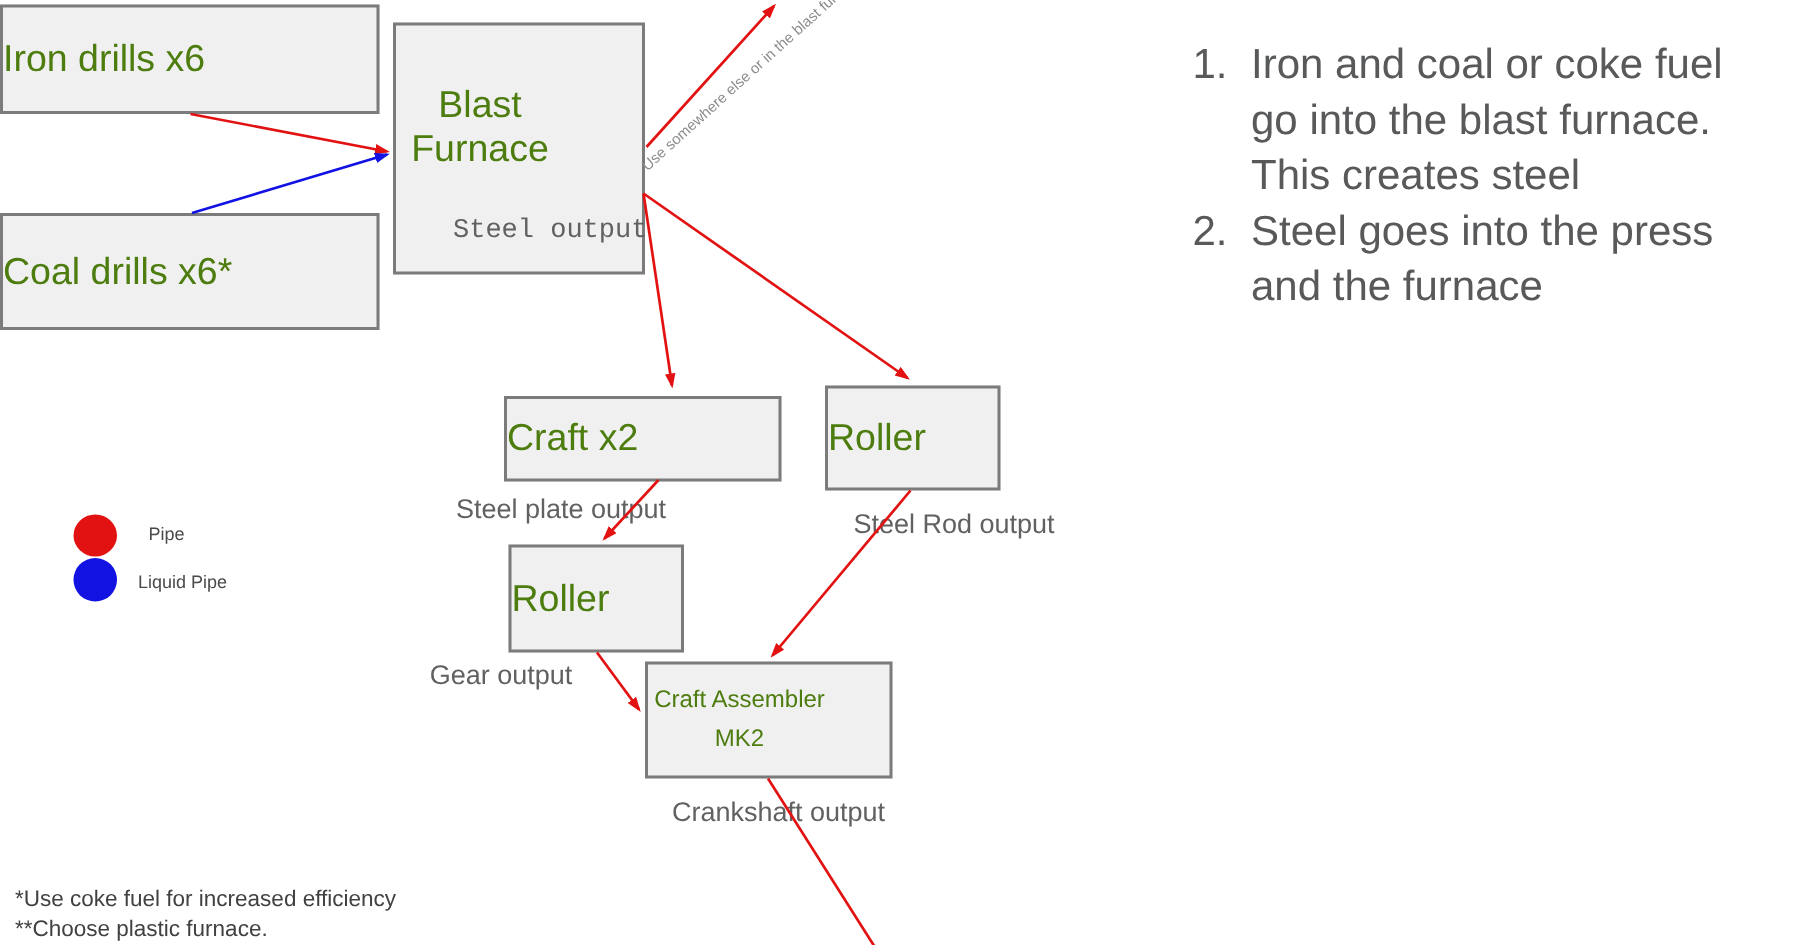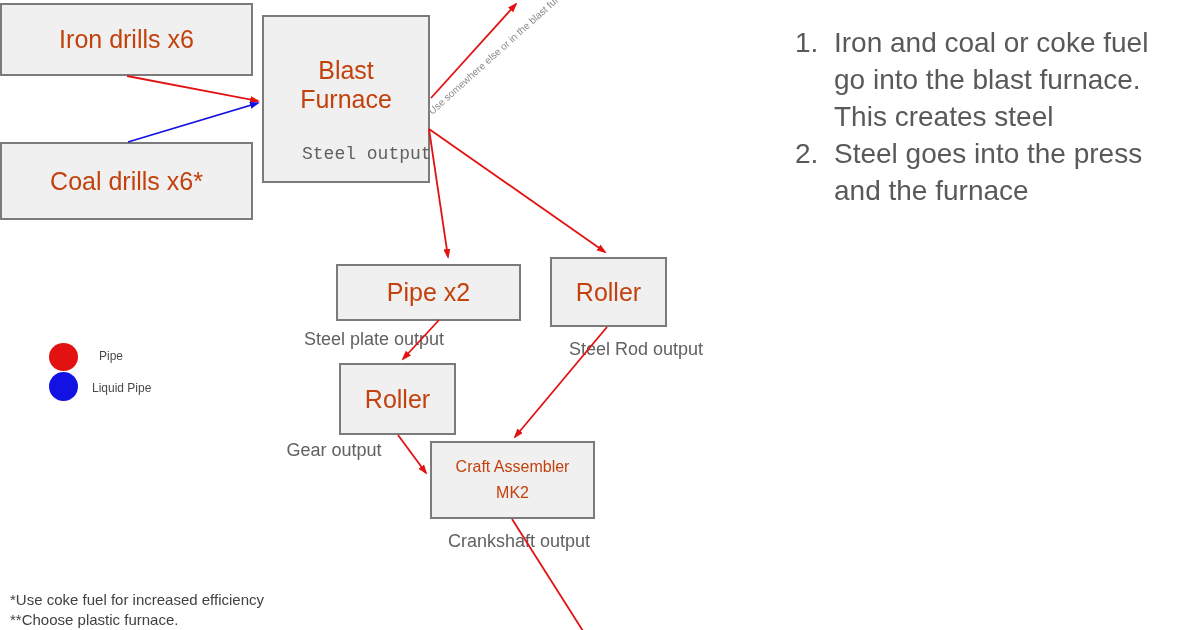--- a/index.html
+++ b/index.html
@@ -12,23 +12,22 @@
     background: #ffffff;
     overflow: hidden;
   }
   
   .node {
     position: absolute;
     background: #f0f0f0;
     border: 2px solid #7b7b7b;
     display: flex;
     align-items: center;
-    justify-content: center;
     text-align: center;
-    color: #c2410c;
+    color: #4d7c0f;
     font-size: 25px;
     line-height: 29px;
   }
   .node .lbl { display: inline-block; }
   #node-iron     { left: 0px;   top: 3px;   width: 253px; height: 73px; }
   #node-coal     { left: 0px;   top: 142px; width: 253px; height: 78px; }
   #node-furnace  { left: 262px; top: 15px;  width: 168px; height: 168px; }
   #node-furnace .lbl { width: 112px; margin-top: -28px; }
   #node-press    { left: 336px; top: 264px; width: 185px; height: 57px; }
   #node-roller-rod  { left: 550px; top: 257px; width: 117px; height: 70px; }
@@ -107,21 +106,21 @@
 
   <div class="node" id="node-coal">
     <span class="lbl">Coal drills x6*</span>
   </div>
 
   <div class="node" id="node-furnace">
     <span class="lbl">Blast Furnace</span>
   </div>
 
   <div class="node" id="node-press">
-    <span class="lbl">Pipe x2</span>
+    <span class="lbl">Craft x2</span>
   </div>
 
   <div class="node" id="node-roller-rod">
     <span class="lbl">Roller</span>
   </div>
 
   <div class="node" id="node-roller-gear">
     <span class="lbl">Roller</span>
   </div>
 

